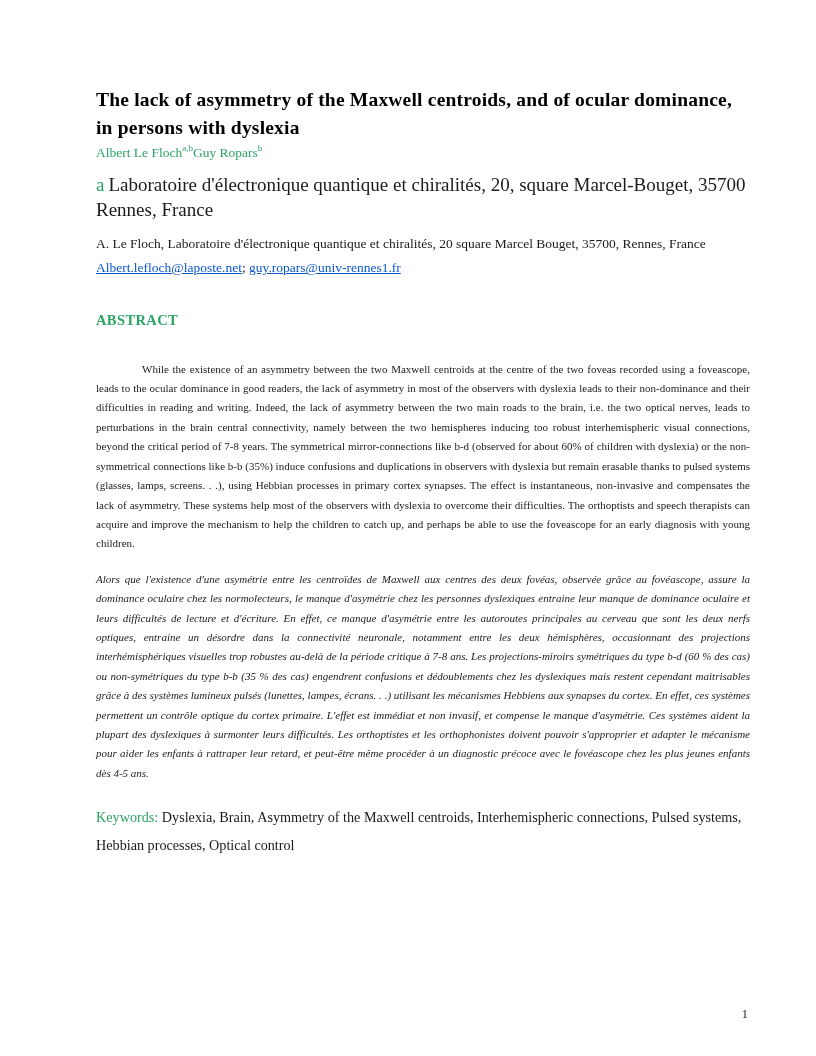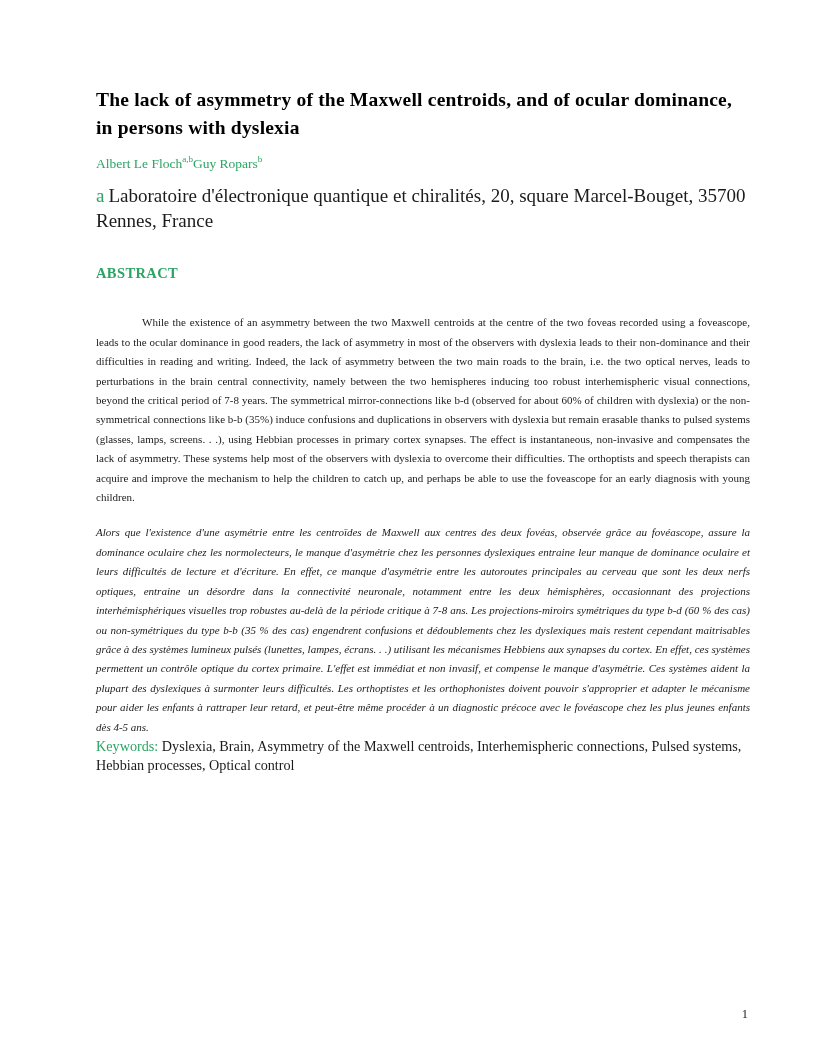--- a/index.html
+++ b/index.html
@@ -9,53 +9,54 @@
   }
   *{margin:0;padding:0;box-sizing:border-box;}
   html,body{background:#ffffff;}
   .page{
     width:816px;height:1056px;background:#ffffff;overflow:hidden;
     font-family:"Liberation Serif", serif;color:var(--ink);
     padding:86px 66px 0 96px;position:relative;
   }
   .title{
     font-size:19.5px;font-weight:bold;color:#000;
-    line-height:1.45;margin-bottom:11px;letter-spacing:.2px;
+    line-height:1.45;letter-spacing:.2px;
   }
   .authors{color:var(--green);font-size:13.5px;margin-bottom:13px;}
   .authors sup{font-size:9px;color:var(--green);}
   .affil{font-size:19px;line-height:1.3;margin-bottom:10px;color:var(--ink);}
   .affil .marker{color:var(--green);margin-right:4px;}
   .corr-label{font-size:13.5px;margin-bottom:10px;}
   .corr-body{font-size:13.5px;line-height:1.75;margin-bottom:0;}
   a.email{color:var(--blue);text-decoration:underline;cursor:pointer;}
   .abstract-heading{
     color:var(--green);font-weight:bold;font-size:14.5px;
     margin-top:32px;margin-bottom:31px;letter-spacing:.4px;
   }
   .para{font-size:11px;line-height:19.4px;text-align:justify;color:var(--ink);}
   .para.indent{text-indent:46px;}
   .para.fr{font-style:italic;margin-top:16px;}
-  .keywords{font-size:14.2px;line-height:19px;margin-top:0;}
+  .keywords{font-size:14.2px;line-height:28px;margin-top:20px;}
   .keywords .kw-label{color:var(--green);}
   .pagenum{position:absolute;right:68px;bottom:34px;font-size:12.5px;color:var(--ink);}
 </style>
 </head>
 <body>
 
 <div class="page">
 
   <h1 class="title">The lack of asymmetry of the Maxwell centroids, and of ocular dominance, in persons with dyslexia</h1>
 
   <p class="authors"><span>Albert Le Floch</span><sup>a,b</sup><span>Guy Ropars</span><sup>b</sup></p>
 
   <p class="affil"><span class="marker">a</span><span>Laboratoire d'électronique quantique et chiralités, 20, square Marcel-Bouget, 35700 Rennes, France</span></p>
 
 
 
+  <p class="corr-body"><span>A. Le Floch, Laboratoire d'électronique quantique et chiralités, 20 square Marcel Bouget, 35700, Rennes, France </span><a class="email">Albert.lefloch@laposte.net</a><span>; </span><a class="email">guy.ropars@univ-rennes1.fr</a></p>
 
   <h2 class="abstract-heading">ABSTRACT</h2>
 
   <p class="para indent">While the existence of an asymmetry between the two Maxwell centroids at the centre of the two foveas recorded using a foveascope, leads to the ocular dominance in good readers, the lack of asymmetry in most of the observers with dyslexia leads to their non-dominance and their difficulties in reading and writing. Indeed, the lack of asymmetry between the two main roads to the brain, i.e. the two optical nerves, leads to perturbations in the brain central connectivity, namely between the two hemispheres inducing too robust interhemispheric visual connections, beyond the critical period of 7-8 years. The symmetrical mirror-connections like b-d (observed for about 60% of children with dyslexia) or the non-symmetrical connections like b-b (35%) induce confusions and duplications in observers with dyslexia but remain erasable thanks to pulsed systems (glasses, lamps, screens. . .), using Hebbian processes in primary cortex synapses. The effect is instantaneous, non-invasive and compensates the lack of asymmetry. These systems help most of the observers with dyslexia to overcome their difficulties. The orthoptists and speech therapists can acquire and improve the mechanism to help the children to catch up, and perhaps be able to use the foveascope for an early diagnosis with young children.</p>
 
   <p class="para fr">Alors que l'existence d'une asymétrie entre les centroïdes de Maxwell aux centres des deux fovéas, observée grâce au fovéascope, assure la dominance oculaire chez les normolecteurs, le manque d'asymétrie chez les personnes dyslexiques entraine leur manque de dominance oculaire et leurs difficultés de lecture et d'écriture. En effet, ce manque d'asymétrie entre les autoroutes principales au cerveau que sont les deux nerfs optiques, entraine un désordre dans la connectivité neuronale, notamment entre les deux hémisphères, occasionnant des projections interhémisphériques visuelles trop robustes au-delà de la période critique à 7-8 ans. Les projections-miroirs symétriques du type b-d (60 % des cas) ou non-symétriques du type b-b (35 % des cas) engendrent confusions et dédoublements chez les dyslexiques mais restent cependant maitrisables grâce à des systèmes lumineux pulsés (lunettes, lampes, écrans. . .) utilisant les mécanismes Hebbiens aux synapses du cortex. En effet, ces systèmes permettent un contrôle optique du cortex primaire. L'effet est immédiat et non invasif, et compense le manque d'asymétrie. Ces systèmes aident la plupart des dyslexiques à surmonter leurs difficultés. Les orthoptistes et les orthophonistes doivent pouvoir s'approprier et adapter le mécanisme pour aider les enfants à rattraper leur retard, et peut-être même procéder à un diagnostic précoce avec le fovéascope chez les plus jeunes enfants dès 4-5 ans.</p>
 
   <p class="keywords"><span class="kw-label">Keywords:</span><span> Dyslexia, Brain, Asymmetry of the Maxwell centroids, Interhemispheric connections, Pulsed systems, Hebbian processes, Optical control</span></p>
 
   <div class="pagenum">1</div>

